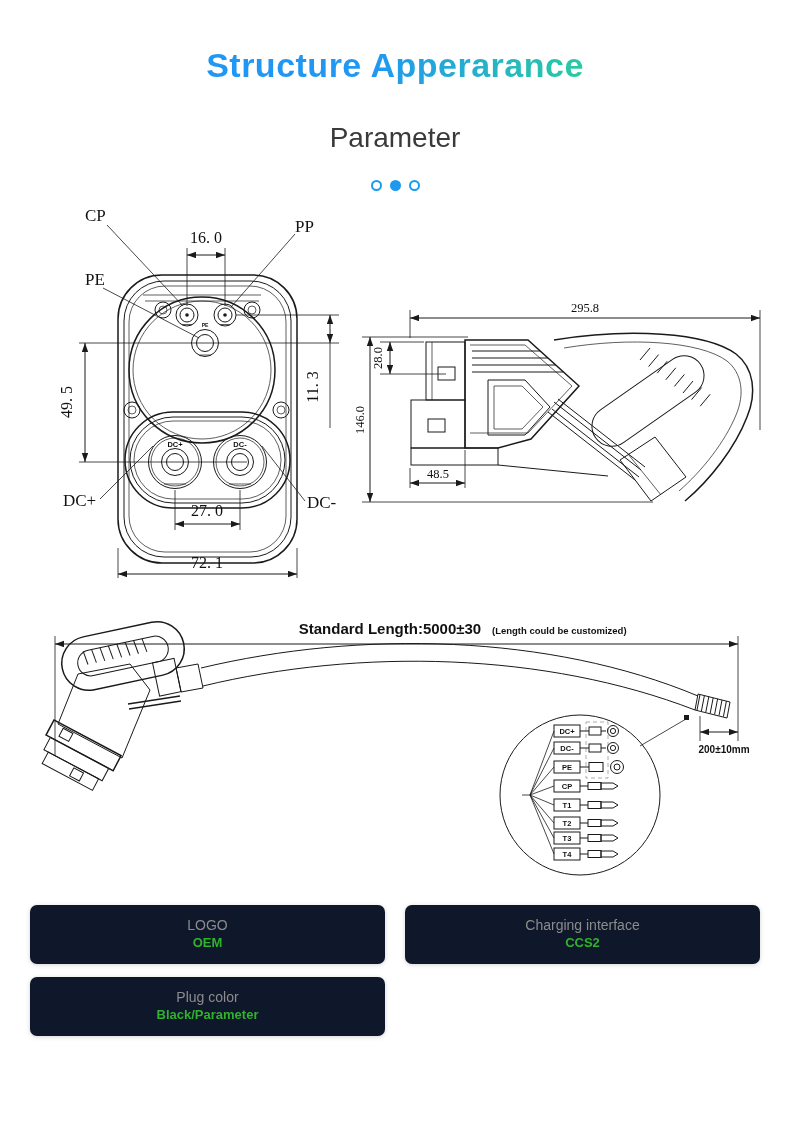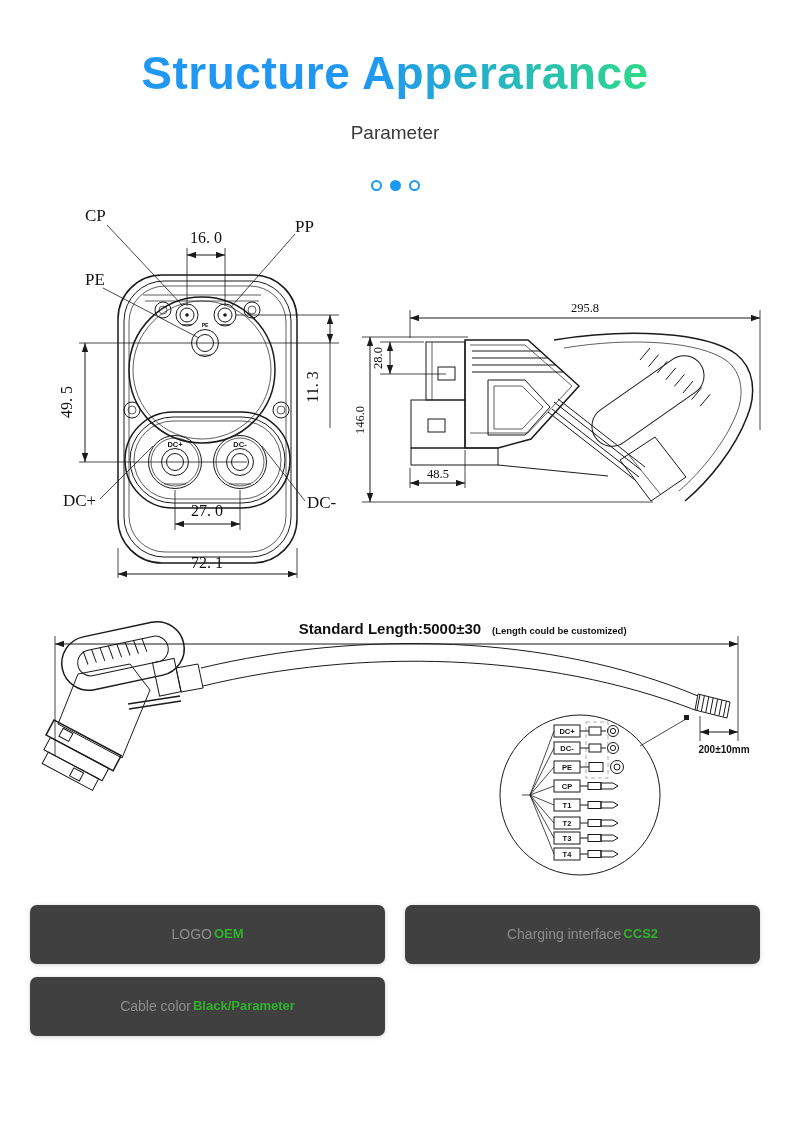--- a/index.html
+++ b/index.html
@@ -8,26 +8,26 @@
     --spec-green:#2FB32A;
     --label-gray:#8C8C8C;
     --dot-blue:#1C9AF0;
     --line:#1A1A1A;
   }
   *{margin:0;padding:0;box-sizing:border-box}
   body{background:#fff;font-family:"Liberation Sans",sans-serif}
   .canvas{position:relative;width:790px;height:1146px;background:#fff;overflow:hidden}
 
   .title{position:absolute;top:46px;left:0;width:100%;text-align:center;
-    font-size:46px;font-weight:700;letter-spacing:.5px;
+    font-size:34px;font-weight:700;letter-spacing:.5px;
     font-family:"Liberation Sans",sans-serif;
     background:linear-gradient(90deg,var(--accent-blue) 0%,var(--accent-blue) 47%,var(--accent-green) 86%);
     -webkit-background-clip:text;background-clip:text;color:transparent;}
   .subtitle{position:absolute;top:122px;left:0;width:100%;text-align:center;
-    font-size:19px;color:#3A3A3C}
+    font-size:28px;color:#3A3A3C}
   .dots{position:absolute;top:180px;left:0;width:100%;display:flex;justify-content:center;gap:8px}
   .dot{width:11px;height:11px;border-radius:50%;border:2px solid var(--dot-blue);background:#fff;cursor:pointer}
   .dot.active{background:var(--dot-blue);border-color:var(--dot-blue)}
 
   svg{position:absolute;overflow:visible}
   svg .o1{stroke:var(--line);stroke-width:1.5;fill:none}
   svg .o2{stroke:var(--line);stroke-width:1;fill:none}
   svg .o3{stroke:var(--line);stroke-width:.7;fill:none}
   svg .dim{stroke:var(--line);stroke-width:1;fill:none}
   svg .ext{stroke:var(--line);stroke-width:.8;fill:none}
@@ -37,23 +37,23 @@
   .cadlabel{font:17px "Liberation Serif",serif}
   .pinmark{font:700 7.5px "Liberation Sans",sans-serif}
   .pemark{font:700 5px "Liberation Sans",sans-serif}
   .cablemain{font:600 15px "Liberation Sans",sans-serif}
   .cablenote{font:700 9.5px "Liberation Sans",sans-serif}
   .wirelabel{font:600 7.5px "Liberation Sans",sans-serif}
   .stripdim{font:600 10px "Liberation Sans",sans-serif}
 
   .cards{position:absolute;left:30px;top:905px;width:730px;
     display:grid;grid-template-columns:1fr 1fr;gap:13px 20px}
-  .card{background:#404040;border-radius:7px;height:59px;
+  .card{background:#0f172a;border-radius:7px;height:59px;
     box-shadow:0 1px 5px rgba(0,0,0,.16),0 0 1px rgba(0,0,0,.08);
-    display:flex;flex-direction:row;align-items:center;justify-content:center;gap:2px}
+    display:flex;flex-direction:column;align-items:center;justify-content:center;gap:2px}
   .card-label{font-size:14px;color:var(--label-gray);line-height:1.1}
   .card-value{font-size:13px;font-weight:700;color:var(--spec-green);line-height:1.15}
 </style>
 </head>
 <body>
 
 <div class="canvas">
 
   <svg width="0" height="0" style="position:absolute">
     <defs>
@@ -424,18 +424,18 @@
   <div class="cards">
     <div class="card">
       <div class="card-label">LOGO</div>
       <div class="card-value">OEM</div>
     </div>
     <div class="card">
       <div class="card-label">Charging interface</div>
       <div class="card-value">CCS2</div>
     </div>
     <div class="card">
-      <div class="card-label">Cable color</div>
+      <div class="card-label">Plug color</div>
       <div class="card-value">Black/Parameter</div>
     </div>
   </div>
 
 </div>
 
 </body></html>

